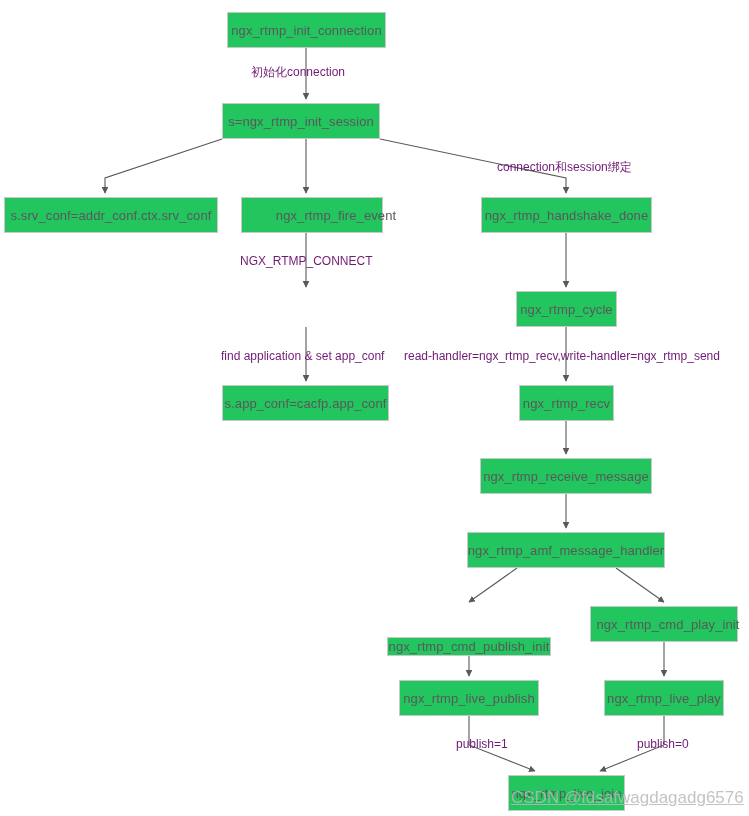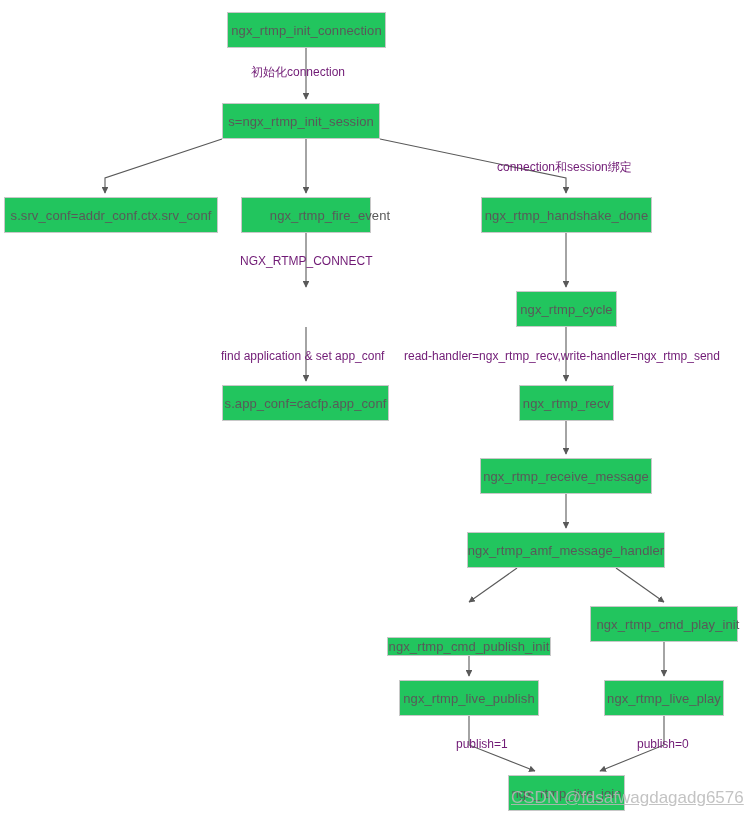--- a/index.html
+++ b/index.html
@@ -90,21 +90,21 @@
 
   <div class="node" style="left:227px;top:12px;width:159px;height:36px;">
     <span>ngx_rtmp_init_connection</span>
   </div>
   <div class="node" style="left:222px;top:103px;width:158px;height:36px;">
     <span>s=ngx_rtmp_init_session</span>
   </div>
   <div class="node" style="left:4px;top:197px;width:214px;height:36px;">
     <span>s.srv_conf=addr_conf.ctx.srv_conf</span>
   </div>
-  <div class="node" style="left:241px;top:197px;width:130px;height:36px;padding-left:48px;">
+  <div class="node" style="left:241px;top:197px;width:142px;height:36px;padding-left:48px;">
     <span>ngx_rtmp_fire_event</span>
   </div>
   <div class="node" style="left:481px;top:197px;width:171px;height:36px;">
     <span>ngx_rtmp_handshake_done</span>
   </div>
   <div class="node" style="left:516px;top:291px;width:101px;height:36px;">
     <span>ngx_rtmp_cycle</span>
   </div>
   <div class="node" style="left:222px;top:385px;width:167px;height:36px;">
     <span>s.app_conf=cacfp.app_conf</span>

